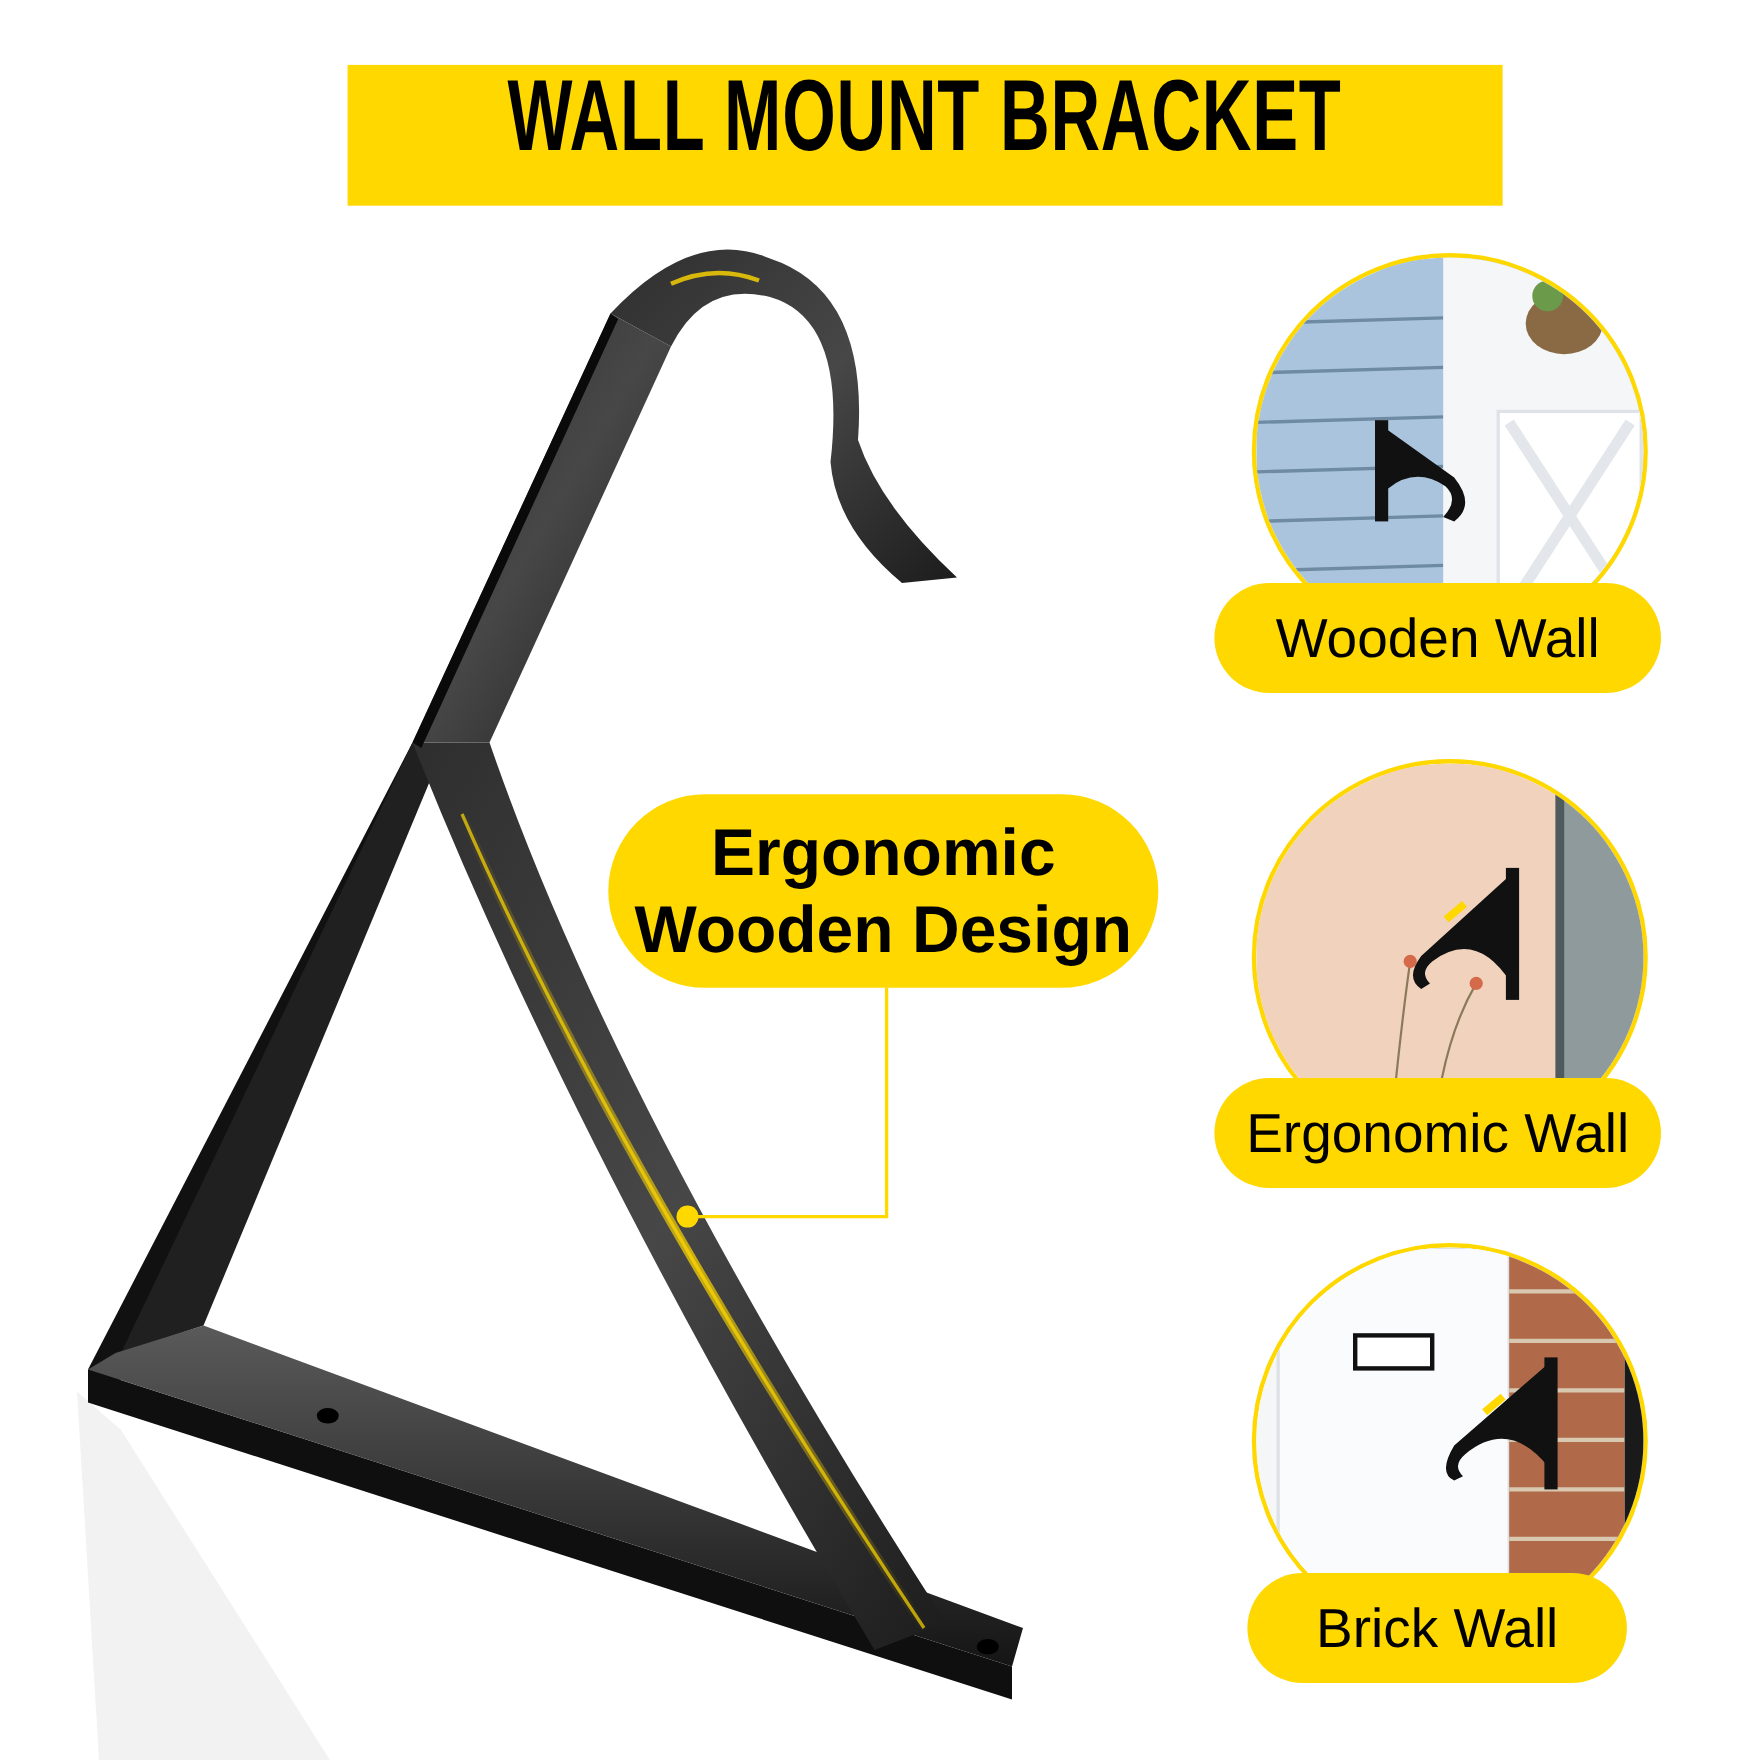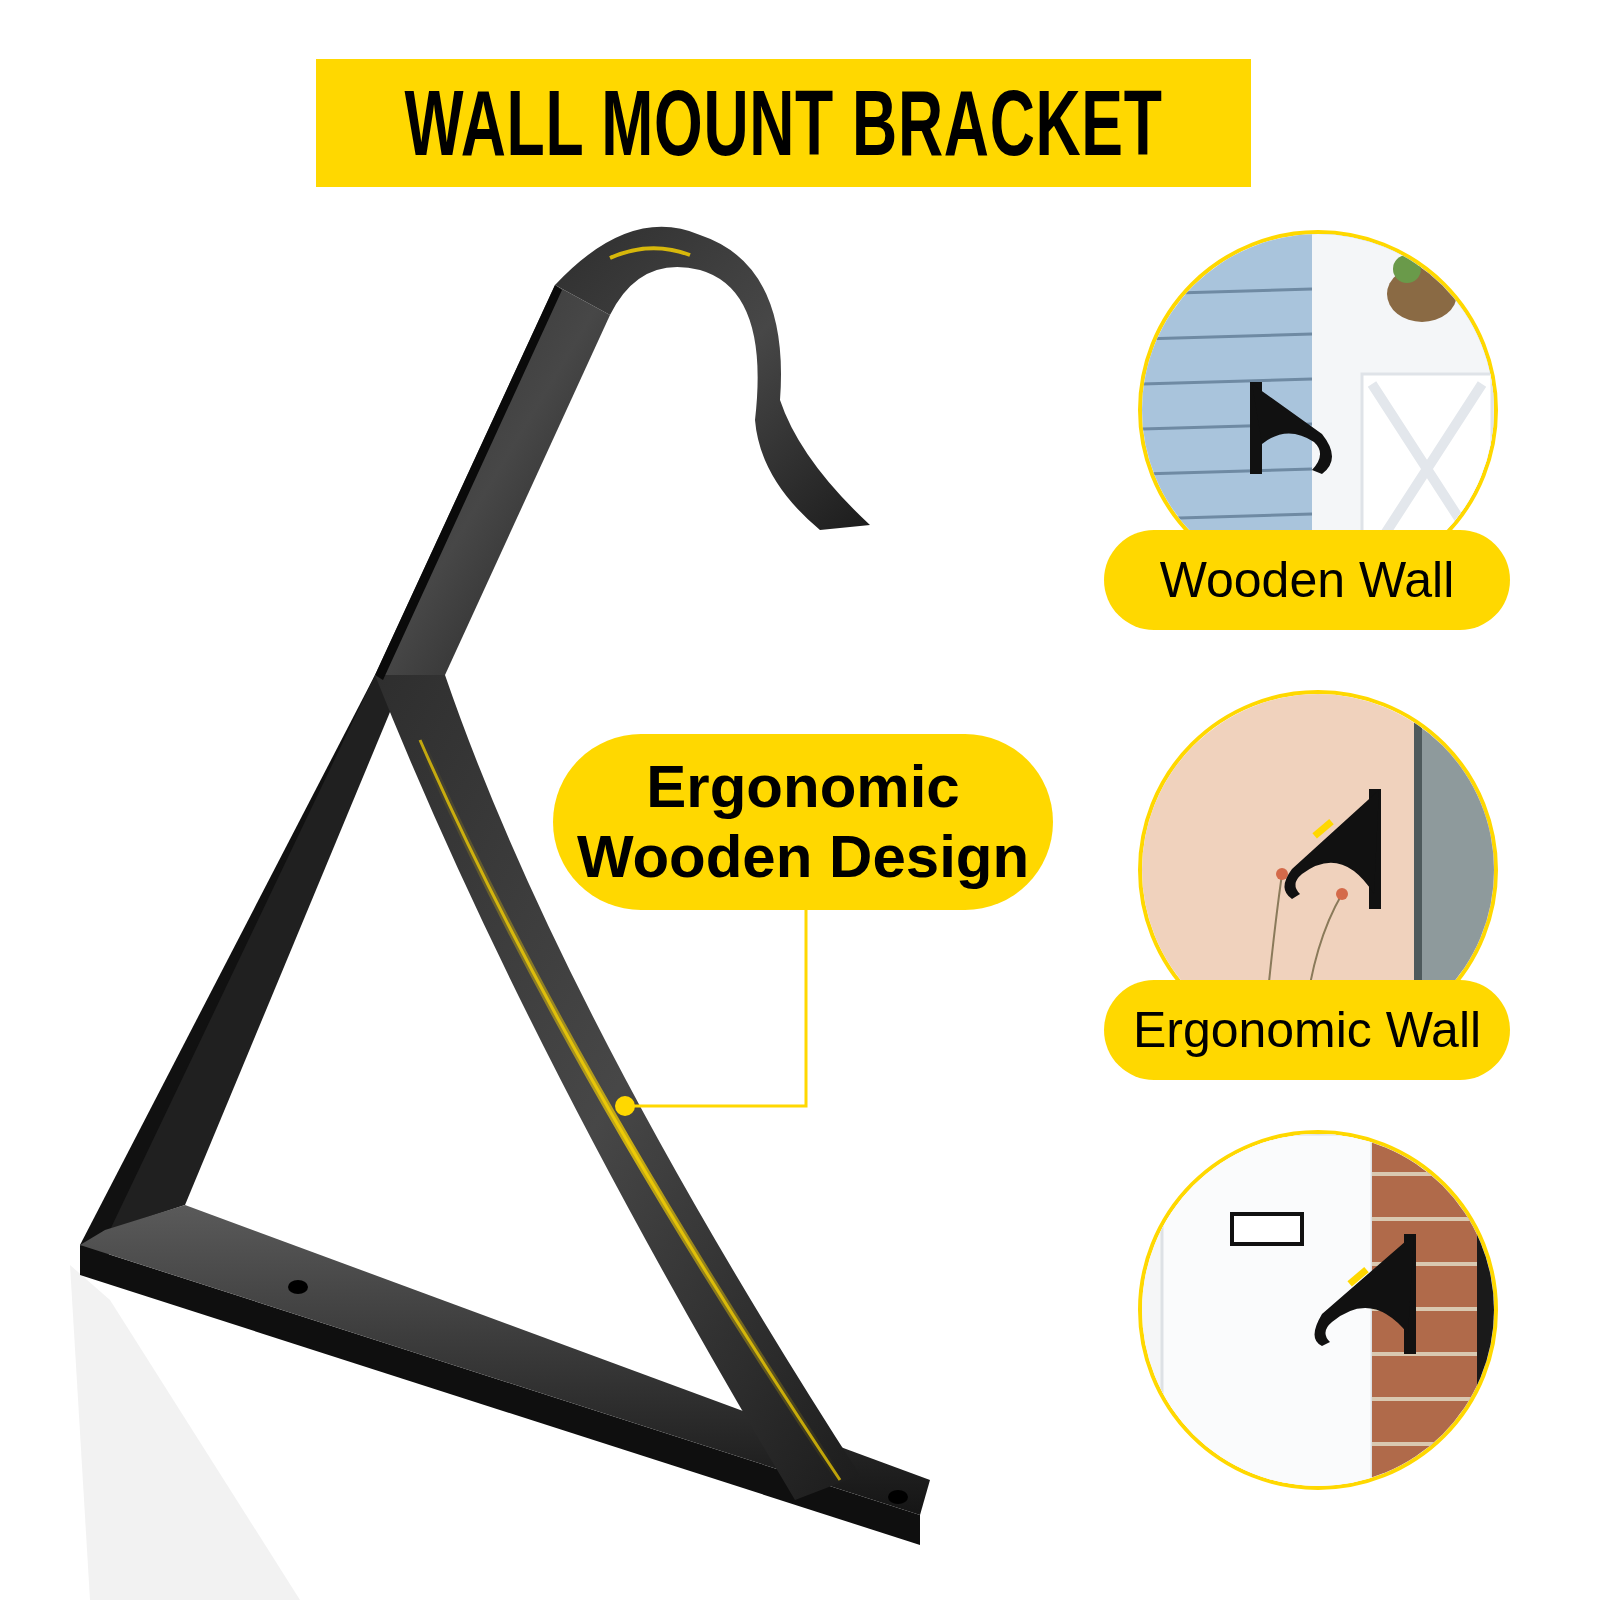--- a/index.html
+++ b/index.html
@@ -2,35 +2,35 @@
 <html><head>
   <meta charset="utf-8">
   <style>
     html, body { margin: 0; padding: 0; }
     body {
       width: 1600px; height: 1600px; background: #ffffff;
       position: relative; overflow: hidden;
       font-family: "Liberation Sans", sans-serif;
     }
     .title-banner {
-      position: absolute; left: 316px; top: 59px; width: 935px; height: 128px;
+      position: absolute; left: 316px; top: 59px; width: 1050px; height: 128px;
       background: var(--accent, #FFD800);
-      display: flex; align-items: center; justify-content: center;
+      display: flex; align-items: flex-start; justify-content: center;
     }
     .title-text {
       font-family: "Liberation Sans", sans-serif;
       font-weight: 700; font-size: 92px; color: #000;
       letter-spacing: 1px; transform: scaleX(0.68); white-space: nowrap;
       line-height: 1;
     }
     .bracket-svg { position: absolute; left: 0; top: 0; width: 1600px; height: 1600px; }
     .callout {
       position: absolute; left: 553px; top: 722px; width: 500px; height: 176px;
       background: #FFD800; border-radius: 88px;
-      display: flex; flex-direction: column; align-items: center; justify-content: center; margin-top: 12px;
+      display: flex; flex-direction: column; align-items: center; justify-content: center;
     }
     .callout span {
       font-weight: 700; font-size: 60px; line-height: 70px; color: #000; white-space: nowrap;
     }
     .wall-card { position: absolute; left: 1104px; width: 420px; height: 430px; }
     .wall-photo {
       position: absolute; left: 34px; top: 30px; width: 360px; height: 360px;
       border-radius: 50%; border: 4px solid #FFD800; overflow: hidden; box-sizing: border-box;
     }
     .wall-pill {
@@ -157,13 +157,16 @@
         <line x1="230" y1="220" x2="335" y2="220"></line>
           <line x1="230" y1="265" x2="335" y2="265"></line>
         <line x1="230" y1="310" x2="335" y2="310"></line>
       </g>
       <rect x="335" y="0" width="25" height="360" fill="#1a1a1a"></rect>
       <rect x="262" y="100" width="12" height="120" fill="#111"></rect>
       <path d="M272 100 L180 180 Q165 205 180 212 L188 208 Q178 198 190 188 Q230 155 266 200 Z" fill="#111"></path>
       <rect x="205" y="140" width="22" height="7" fill="#FFD800" transform="rotate(-40 215 143)"></rect>
     </svg>
   </div>
+  <div class="wall-pill" style="top:330px; left:30px; width:345px">
+    <span>Brick Wall</span>
+  </div>
 </div>
 
 </body></html>

